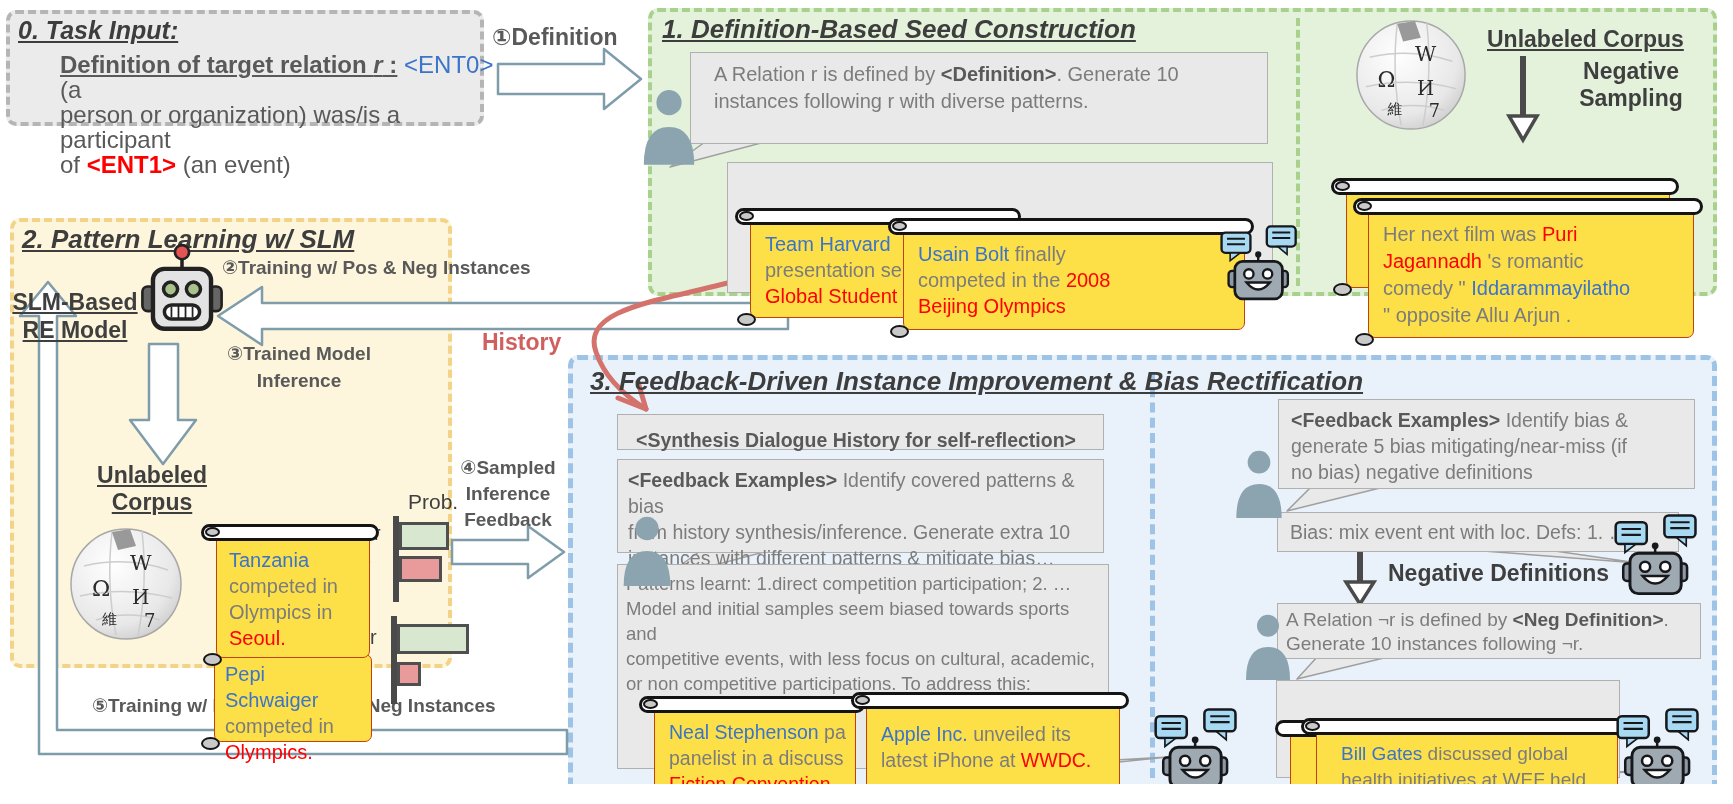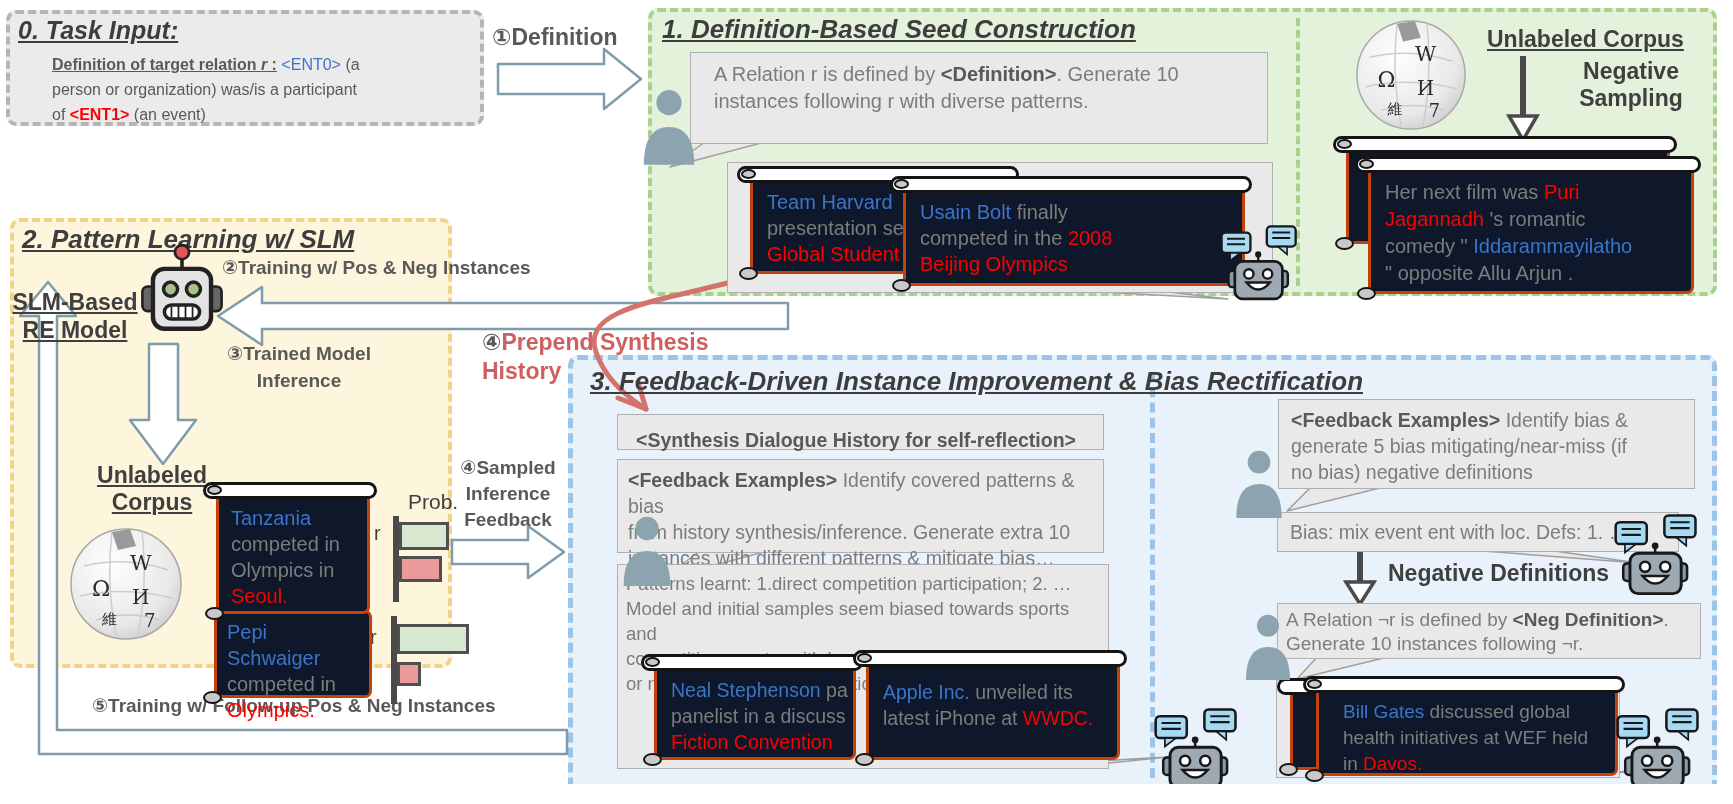--- a/index.html
+++ b/index.html
@@ -15,21 +15,21 @@
   .vdiv{position:absolute;z-index:2;}
   #div1{left:1296px;top:18px;height:268px;border-left:4px dashed #a9d18e;}
   #div3{left:1150px;top:372px;height:406px;border-left:5px dashed #9dc3e6;}
   .panel-title{position:absolute;font-weight:700;font-style:italic;text-decoration:underline;
                color:#3d3d3d;font-size:26px;white-space:nowrap;z-index:8;}
   .sublabel{position:absolute;font-weight:700;color:#3f3f3f;font-size:23px;line-height:27px;z-index:8;white-space:nowrap;}
   .u{text-decoration:underline;}
   .arrow-label{position:absolute;font-weight:700;color:#595959;font-size:19px;line-height:27px;z-index:8;white-space:nowrap;}
   .graybox{position:absolute;background:#e9e9e9;border:1.5px solid #b0b0b0;color:#7c7c7c;z-index:10;}
   .graybox .txt{font-size:19.5px;line-height:26px;}
-  .scroll{position:absolute;background:#0f172a;border:3px solid #c2410c;border-radius:7px;z-index:10;}
+  .scroll{position:absolute;background:#fde047;border:1px solid #c2410c;border-radius:7px;z-index:10;margin-top:44px;}
   .roll{position:absolute;top:-11px;left:-16px;right:-10px;height:17px;background:#fff;
         border:3px solid #141414;border-radius:9px;}
   .curl-t{position:absolute;top:-8px;left:-12px;width:15px;height:10px;background:#c9c9c9;
           border:2px solid #141414;border-radius:50%;}
   .curl-b{position:absolute;bottom:-9px;left:-14px;width:19px;height:13px;background:#c9c9c9;
           border:2.5px solid #141414;border-radius:50%;}
   .scroll .txt{position:relative;padding:12px 8px 4px 14px;font-size:20px;line-height:26px;}
   .icon{position:absolute;z-index:12;}
   .t-gray{color:#7c7c7c}.t-dark{color:#595959}.t-blue{color:#3b74c9}.t-red{color:#fe0000}
   .t-red2{color:#d05f5f}.t-b{font-weight:700}.t-u{text-decoration:underline}.t-i{font-style:italic}
@@ -133,21 +133,21 @@
       <polygon points="1360,604 1346,582 1374,582" fill="#fff" stroke="#4a4a4a" stroke-width="3.5"></polygon>
     </g>
 
     <g stroke="#d4736b" stroke-width="5" fill="none" stroke-linecap="round">
       <path d="M 796 260 C 712 300, 576 296, 596 352 C 604 376, 622 394, 646 409"></path>
       <path d="M 646 409 L 618 398 M 646 409 L 638 382"></path>
     </g>
   </svg>
 
   <div class="panel-title" style="left:18px;top:16px;font-size:25px">0. Task Input:</div>
-  <div class="abs" style="left:52px;top:52px;width:436px;font-size:16px;line-height:25px;z-index:8">
+  <div class="abs" style="left:60px;top:52px;width:436px;font-size:24px;line-height:25px;z-index:8">
       <div><span class="t-dark t-b t-u">Definition of target relation </span><span class="t-dark t-b t-u t-i">r</span><span class="t-dark t-b t-u"> :</span><span class="t-dark"> </span><span class="t-blue">&lt;ENT0&gt;</span><span class="t-dark"> (a</span></div>
       <div><span class="t-dark">person or organization) was/is a participant</span></div>
       <div><span class="t-dark">of </span><span class="t-red t-b">&lt;ENT1&gt;</span><span class="t-dark"> (an event)</span></div>
     </div>
 
   <div class="arrow-label" style="left:492px;top:24px;font-size:23px">①Definition</div>
 
   <div class="panel-title" style="left:662px;top:14px">1. Definition-Based Seed Construction</div>
 
   <div class="graybox" style="left:690px;top:52px;width:578px;height:92px;padding:8px 23px">
@@ -259,21 +259,20 @@
   <div class="bar bar-red" style="left: 399px; top: 556px; height: 26px; width: 43px;"></div>
   <div class="axis" style="left:391px;top:616px;height:88px"></div>
   <div class="bar-label" style="left:370px;top:626px">r</div>
   <div class="bar bar-green" style="left: 397px; top: 624px; height: 30px; width: 72px;"></div>
   <div class="bar-label" style="left:350px;top:660px">¬r</div>
   <div class="bar bar-red" style="left: 397px; top: 662px; height: 24px; width: 24px;"></div>
 
   <div class="arrow-label" style="left:92px;top:692px">⑤Training w/ Follow-up Pos &amp; Neg Instances</div>
 
   <div class="abs" style="left:482px;top:328px;font-size:23px;line-height:29px;font-weight:700;z-index:4;white-space:nowrap">
-      <div><span class="t-dark t-b">④</span><span class="t-red2 t-b">Prepend Synthesis</span></div>
       <div><span class="t-red2 t-b">History</span></div>
     </div>
   <div class="arrow-label center" style="left:448px;top:455px;width:120px;line-height:26px">
     <div>④Sampled</div>
     <div>Inference</div>
     <div>Feedback</div>
   </div>
 
   <div class="panel-title" style="left:590px;top:366px">3. Feedback-Driven Instance Improvement &amp; Bias Rectification</div>
 

